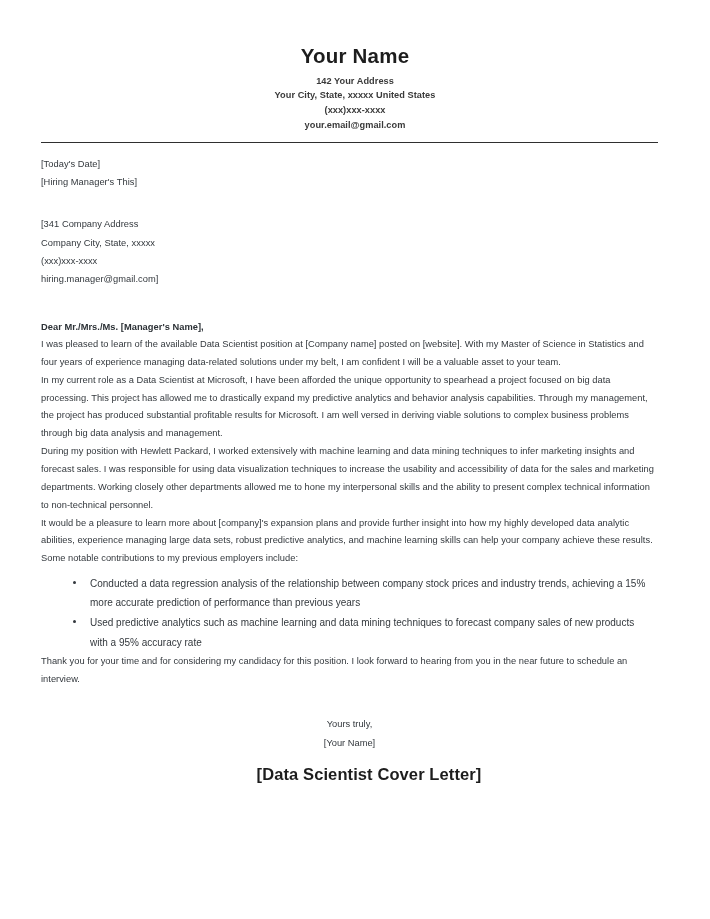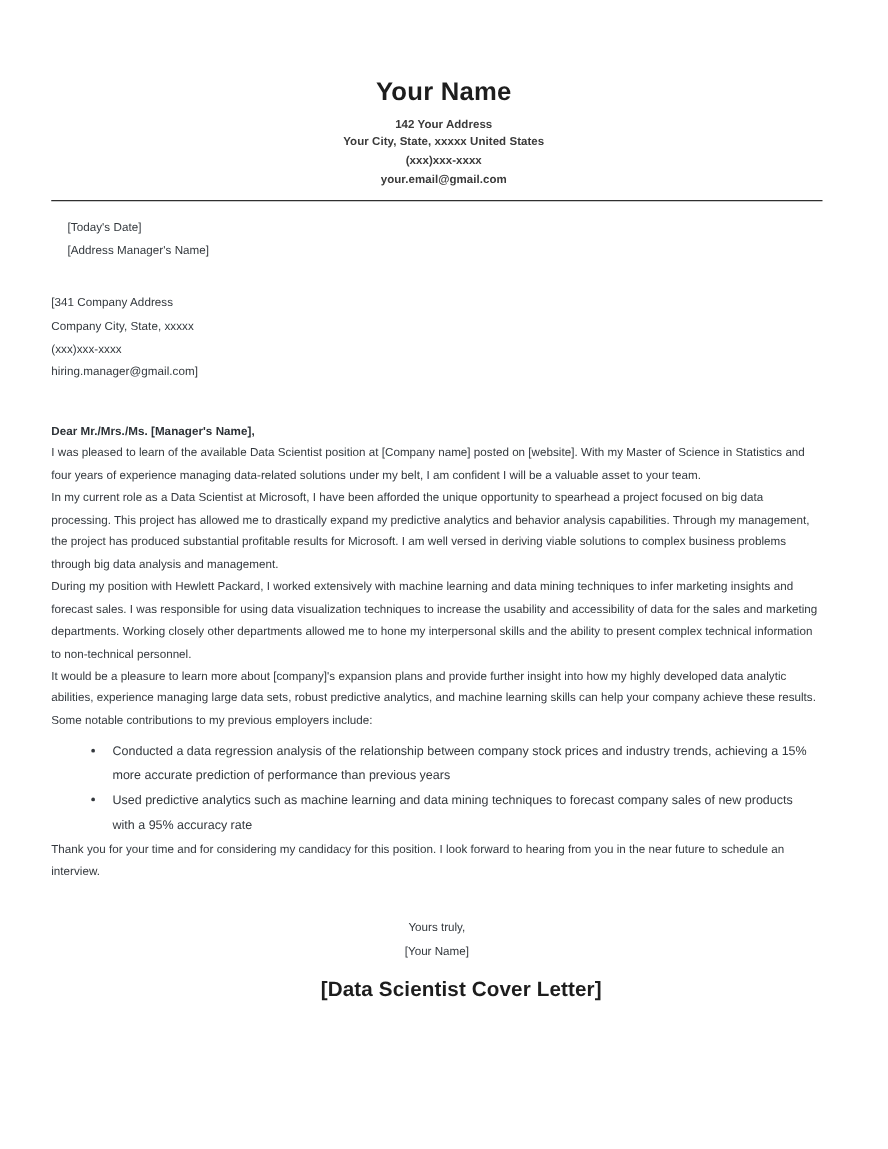--- a/index.html
+++ b/index.html
@@ -25,21 +25,20 @@
     padding-top: 44px;
     text-align: center;
   }
   .sender-name {
     font-size: 20.5px;
     font-weight: bold;
     letter-spacing: 0.2px;
     color: #1d1d1d;
     line-height: 1.15;
     margin-bottom: 6px;
-    margin-top: 18px;
   }
   .sender-line {
     font-size: 9.2px;
     font-weight: bold;
     color: #3a3a3a;
     line-height: 1.62;
     letter-spacing: 0.05px;
     text-align: center;
   }
 
@@ -53,21 +52,20 @@
     padding: 0 52px 0 41px;
   }
   .block {
     font-size: 9.3px;
     line-height: 1.95;
     color: #33383d;
     letter-spacing: 0.04px;
   }
   .date-block {
     margin-top: 12px;
-    margin-left: 13px;
   }
   .company-block {
     margin-top: 24px;
   }
   .salutation {
     margin-top: 30px;
     font-weight: bold;
     color: #2c3136;
   }
   p.para {
@@ -141,21 +139,21 @@
     <div class="sender-line">(xxx)xxx-xxxx</div>
     <div class="sender-line">your.email@gmail.com</div>
   </div>
 
   <div class="rule"></div>
 
   <div class="body-wrap">
 
     <div class="block date-block">
       <div>[Today's Date]</div>
-      <div>[Address Manager's Name]</div>
+      <div>[Hiring Manager's This]</div>
     </div>
 
     <div class="block company-block">
       <div>[341 Company Address</div>
       <div>Company City, State, xxxxx</div>
       <div>(xxx)xxx-xxxx</div>
       <div>hiring.manager@gmail.com]</div>
     </div>
 
     <div class="block salutation">Dear Mr./Mrs./Ms. [Manager's Name],</div>

